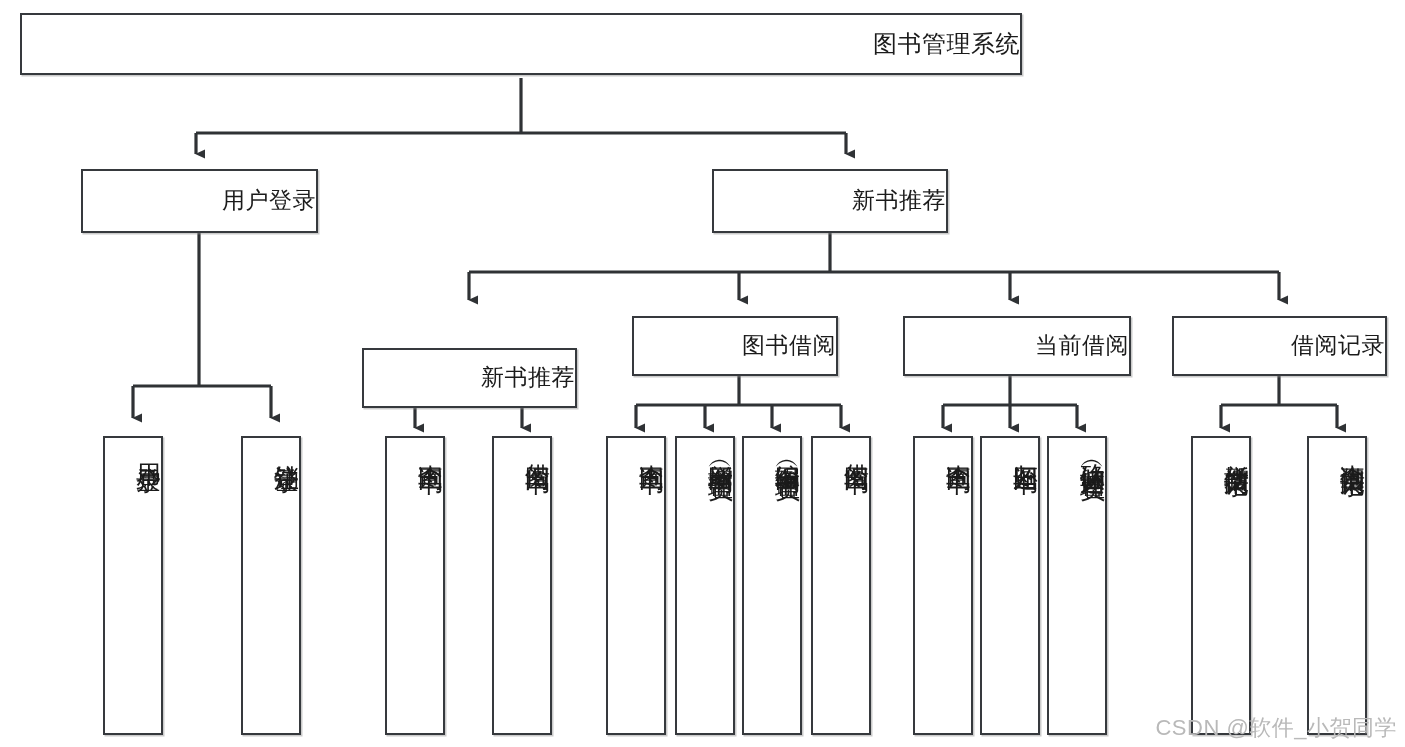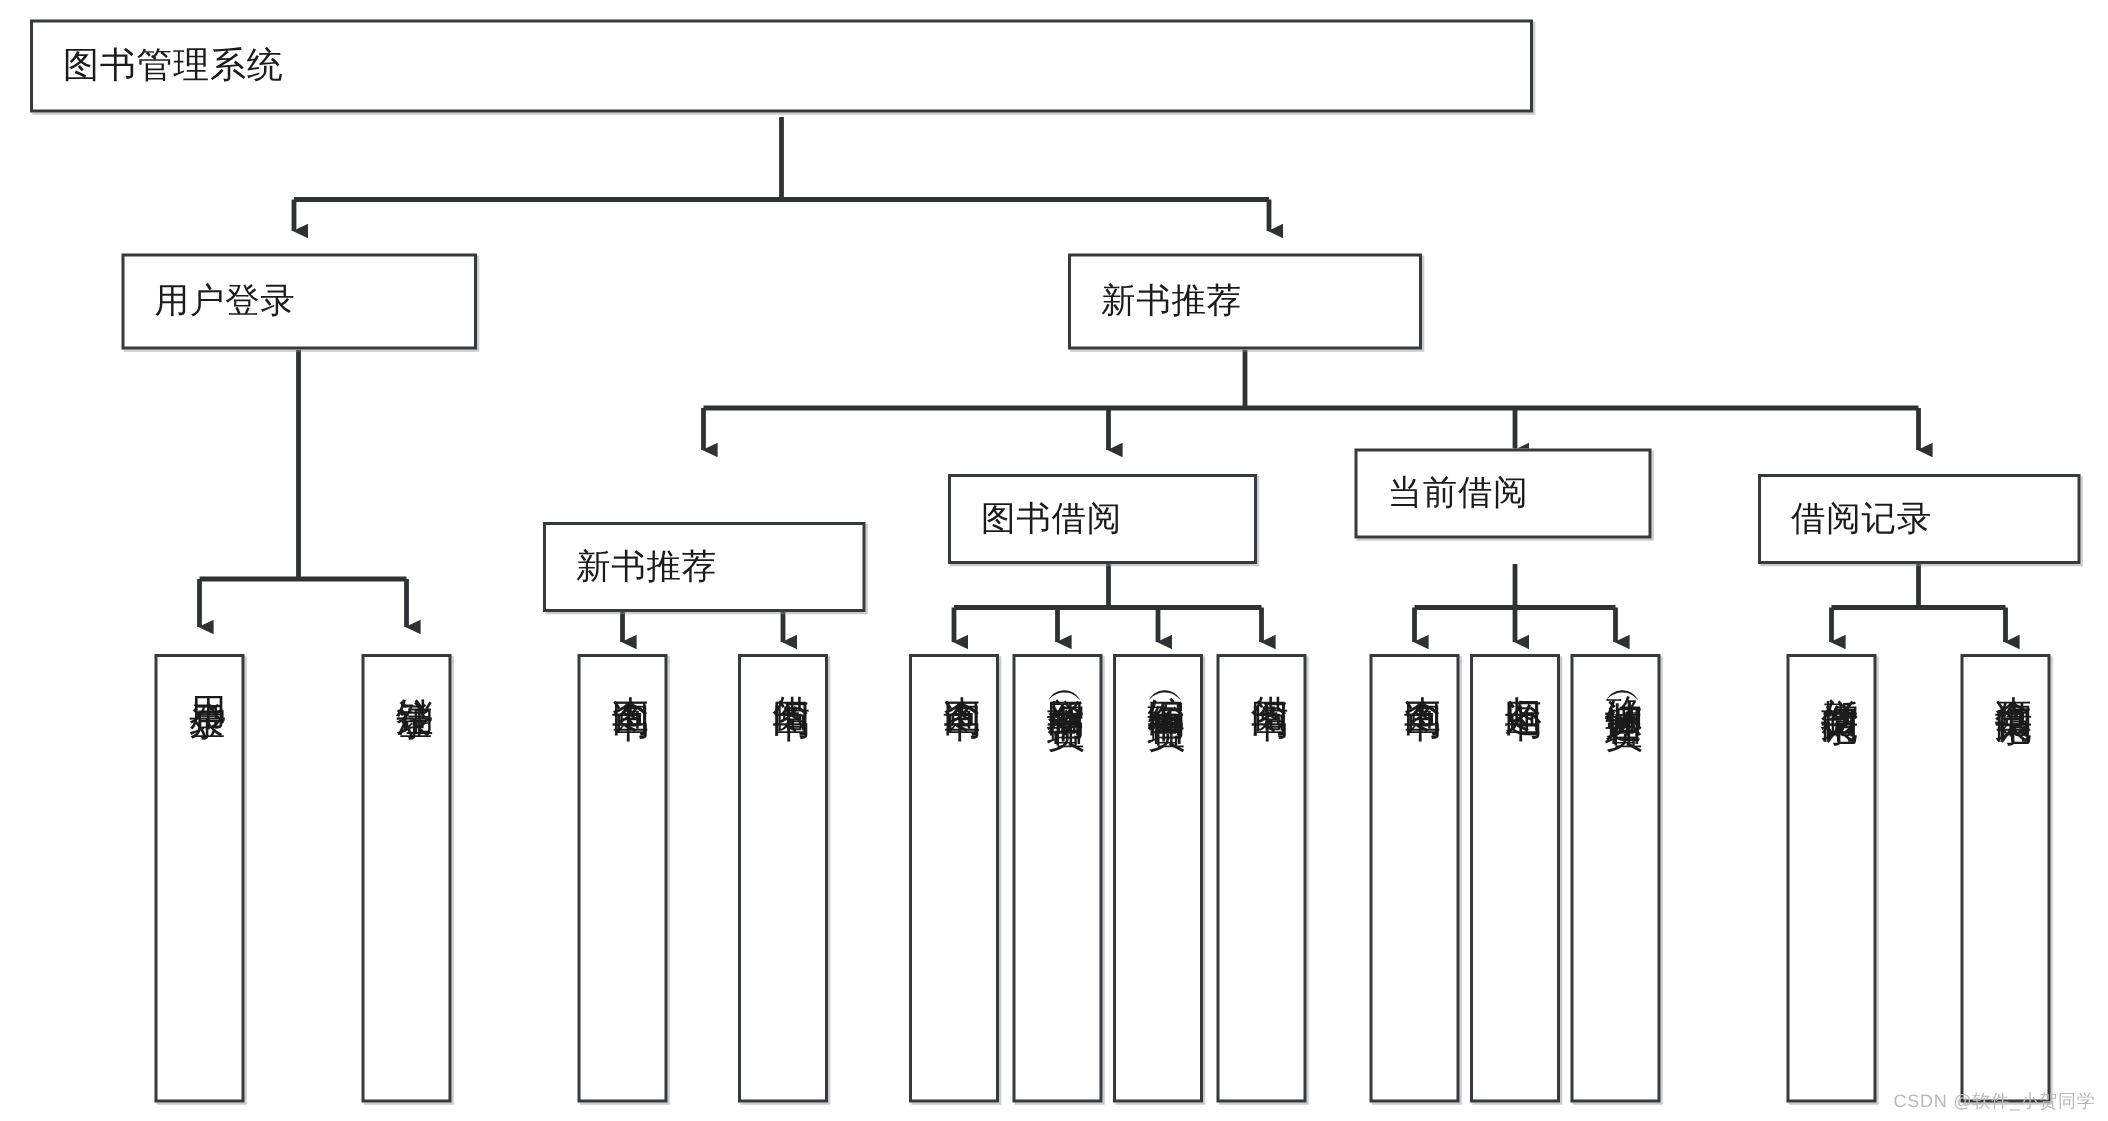--- a/index.html
+++ b/index.html
@@ -26,21 +26,21 @@
     height: 747px;
     pointer-events: none;
   }
   .node {
     position: absolute;
     box-sizing: border-box;
     background: #ffffff;
     border: 2.5px solid #36393d;
     display: flex;
     align-items: center;
-    justify-content: flex-start;
+    justify-content: flex-end;
     text-align: center;
     color: #1b1b1b;
     z-index: 2;
     box-shadow: 1.5px 1.5px 0 rgba(140,140,140,0.45);
     padding-left: 20px;
   }
   .node .lbl {
     display: block;
     line-height: 1.12;
     letter-spacing: 0.5px;
@@ -59,21 +59,21 @@
     font-size: 25px;
     letter-spacing: 2px;
     line-height: 1;
     white-space: nowrap;
   }
   .node.root .lbl { font-size: 24px; }
   #watermark {
     position: absolute;
     right: 8px;
     bottom: 4px;
-    font-size: 12px;
+    font-size: 22px;
     color: #b9b9b9;
     letter-spacing: 0.5px;
     z-index: 5;
     white-space: nowrap;
     font-family: "Liberation Sans", "DejaVu Sans", sans-serif;
   }
 </style>
 </head>
 <body>
 
@@ -142,21 +142,21 @@
   </div>
 
   <div class="node horiz" style="left:362px; top:316px; width:215px; height:60px;margin-top:32px;">
     <span class="lbl">新书推荐</span>
   </div>
 
   <div class="node horiz" style="left:632px; top:316px; width:206px; height:60px;">
     <span class="lbl">图书借阅</span>
   </div>
 
-  <div class="node horiz" style="left:903px; top:299px; width:198px; height:60px;">
+  <div class="node horiz" style="left:903px; top:316px; width:228px; height:60px;">
     <span class="lbl">当前借阅</span>
   </div>
 
   <div class="node horiz" style="left:1172px; top:316px; width:215px; height:60px;font-family:Liberation Serif, serif;">
     <span class="lbl">借阅记录</span>
   </div>
 
   <div class="node vert" style="left:103px; top:436px; width:60px; height:299px;">
     <span class="lbl">用户登录</span>
   </div>

